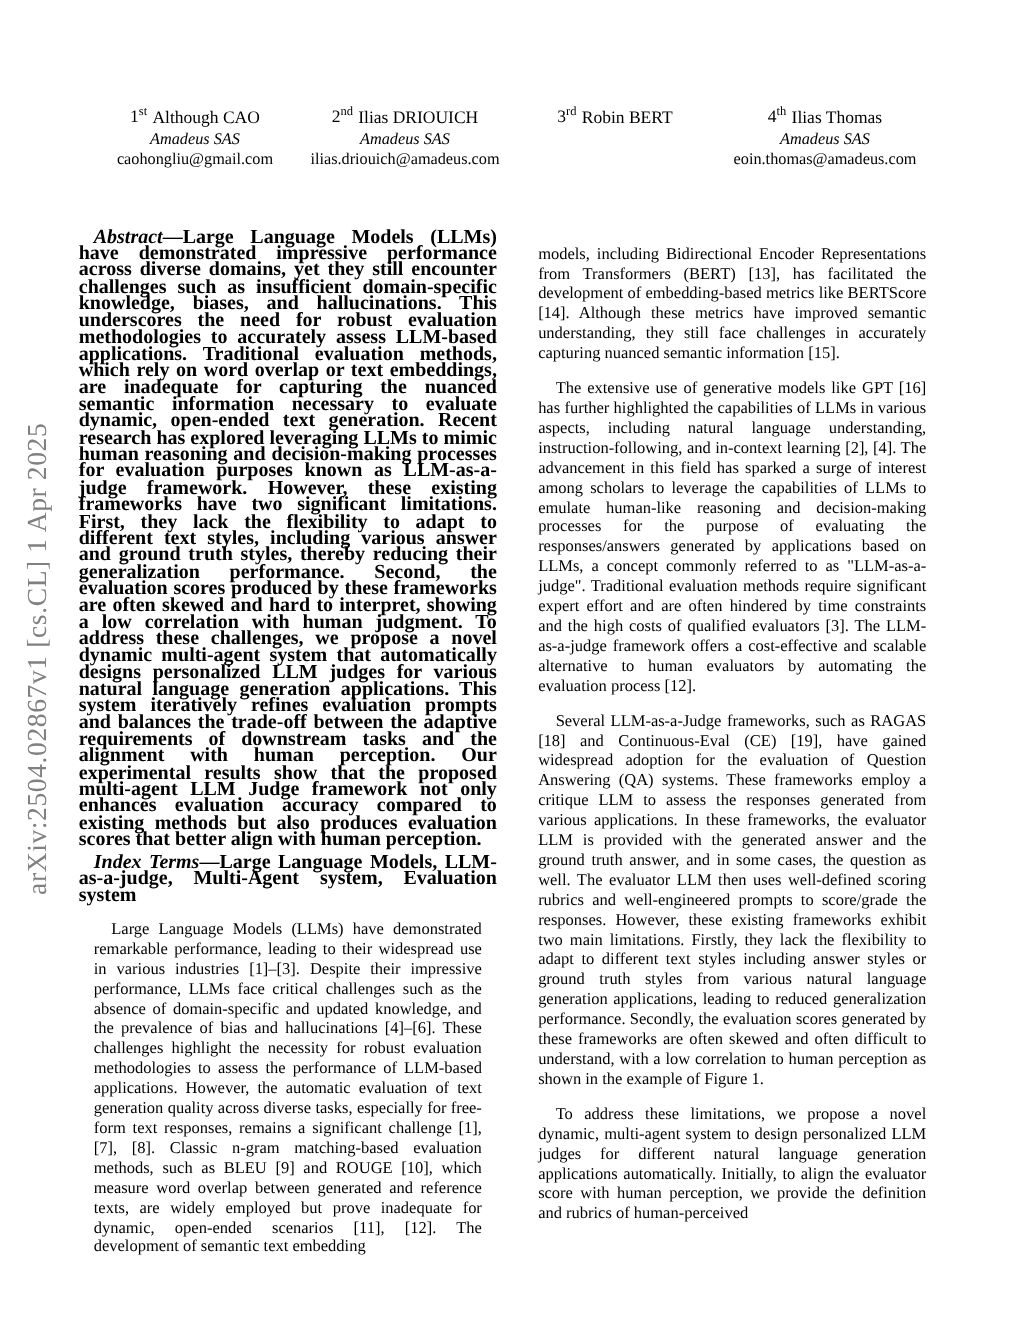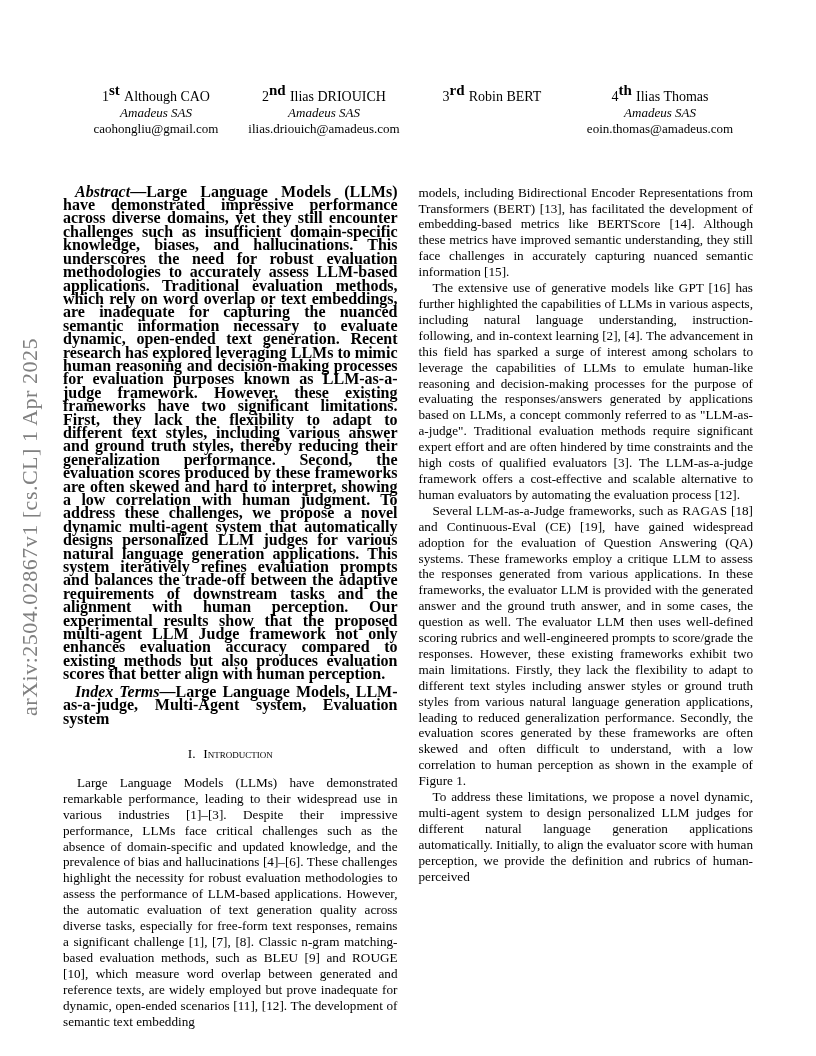--- a/index.html
+++ b/index.html
@@ -34,21 +34,21 @@
     line-height: 37px;
   }
   .authors {
     display: flex;
     justify-content: space-between;
     width: 672px;
     margin: 20px auto 0;
   }
   .author { flex: 1; text-align: center; font-size: 13px; line-height: 16px; }
   .author-name { font-size: 14px; white-space: nowrap; }
-  .author-name sup { font-size: 15px; font-weight: bold; }
+  .author-name sup { font-size: 10px; }
   .author-name .name { margin-left: 0.30em; }
   .author-affiliation { font-style: italic; min-height: 16px; }
   .author-email { min-height: 16px; }
   .columns {
     display: flex;
     gap: 21px;
     margin: 48px 63px 0;
     text-align: justify;
   }
   .col { flex: 1; min-width: 0; }
@@ -65,21 +65,21 @@
     text-align: center;
     text-indent: 0;
     font-size: 13.5px;
     font-weight: normal;
     margin: 21px 0 13px;
   }
   .section-heading .sc { font-variant: small-caps; margin-left: 0.55em; }
   .body-par {
     font-size: 13.2px;
     line-height: 15.9px;
-    margin: 0;
+    margin: 12px;
     text-indent: 14px;
   }
   .body-par.continuation { text-indent: 0; }
 </style>
 </head>
 <body>
 
 <div class="page">
 
   <div class="arxiv-watermark">arXiv:2504.02867v1 [cs.CL] 1 Apr 2025</div>
@@ -115,21 +115,20 @@
     </div>
   </header>
 
   <main class="columns">
 
     <div class="col col-left">
       <p class="abstract-par"><span class="lead">Abstract</span><span>—Large Language Models (LLMs) have demonstrated impressive performance across diverse domains, yet they still encounter challenges such as insufficient domain-specific knowledge, biases, and hallucinations. This underscores the need for robust evaluation methodologies to accurately assess LLM-based applications. Traditional evaluation methods, which rely on word overlap or text embeddings, are inadequate for capturing the nuanced semantic information necessary to evaluate dynamic, open-ended text generation. Recent research has explored leveraging LLMs to mimic human reasoning and decision-making processes for evaluation purposes known as LLM-as-a-judge framework. However, these existing frameworks have two significant limitations. First, they lack the flexibility to adapt to different text styles, including various answer and ground truth styles, thereby reducing their generalization performance. Second, the evaluation scores produced by these frameworks are often skewed and hard to interpret, showing a low correlation with human judgment. To address these challenges, we propose a novel dynamic multi-agent system that automatically designs personalized LLM judges for various natural language generation applications. This system iteratively refines evaluation prompts and balances the trade-off between the adaptive requirements of downstream tasks and the alignment with human perception. Our experimental results show that the proposed multi-agent LLM Judge framework not only enhances evaluation accuracy compared to existing methods but also produces evaluation scores that better align with human perception.</span></p>
 
       <p class="abstract-par index-terms"><span class="lead">Index Terms</span><span>—Large Language Models, LLM-as-a-judge, Multi-Agent system, Evaluation system</span></p>
 
-      <h2 class="section-heading"><span>I.</span><span class="sc">Introduction</span></h2>
 
       <p class="body-par">Large Language Models (LLMs) have demonstrated remarkable performance, leading to their widespread use in various industries [1]–[3]. Despite their impressive performance, LLMs face critical challenges such as the absence of domain-specific and updated knowledge, and the prevalence of bias and hallucinations [4]–[6]. These challenges highlight the necessity for robust evaluation methodologies to assess the performance of LLM-based applications. However, the automatic evaluation of text generation quality across diverse tasks, especially for free-form text responses, remains a significant challenge [1], [7], [8]. Classic n-gram matching-based evaluation methods, such as BLEU [9] and ROUGE [10], which measure word overlap between generated and reference texts, are widely employed but prove inadequate for dynamic, open-ended scenarios [11], [12]. The development of semantic text embedding</p>
     </div>
 
     <div class="col col-right">
       <p class="body-par continuation">models, including Bidirectional Encoder Representations from Transformers (BERT) [13], has facilitated the development of embedding-based metrics like BERTScore [14]. Although these metrics have improved semantic understanding, they still face challenges in accurately capturing nuanced semantic information [15].</p>
       <p class="body-par">The extensive use of generative models like GPT [16] has further highlighted the capabilities of LLMs in various aspects, including natural language understanding, instruction-following, and in-context learning [2], [4]. The advancement in this field has sparked a surge of interest among scholars to leverage the capabilities of LLMs to emulate human-like reasoning and decision-making processes for the purpose of evaluating the responses/answers generated by applications based on LLMs, a concept commonly referred to as "LLM-as-a-judge". Traditional evaluation methods require significant expert effort and are often hindered by time constraints and the high costs of qualified evaluators [3]. The LLM-as-a-judge framework offers a cost-effective and scalable alternative to human evaluators by automating the evaluation process [12].</p>
       <p class="body-par">Several LLM-as-a-Judge frameworks, such as RAGAS [18] and Continuous-Eval (CE) [19], have gained widespread adoption for the evaluation of Question Answering (QA) systems. These frameworks employ a critique LLM to assess the responses generated from various applications. In these frameworks, the evaluator LLM is provided with the generated answer and the ground truth answer, and in some cases, the question as well. The evaluator LLM then uses well-defined scoring rubrics and well-engineered prompts to score/grade the responses. However, these existing frameworks exhibit two main limitations. Firstly, they lack the flexibility to adapt to different text styles including answer styles or ground truth styles from various natural language generation applications, leading to reduced generalization performance. Secondly, the evaluation scores generated by these frameworks are often skewed and often difficult to understand, with a low correlation to human perception as shown in the example of Figure 1.</p>
       <p class="body-par">To address these limitations, we propose a novel dynamic, multi-agent system to design personalized LLM judges for different natural language generation applications automatically. Initially, to align the evaluator score with human perception, we provide the definition and rubrics of human-perceived</p>
     </div>

